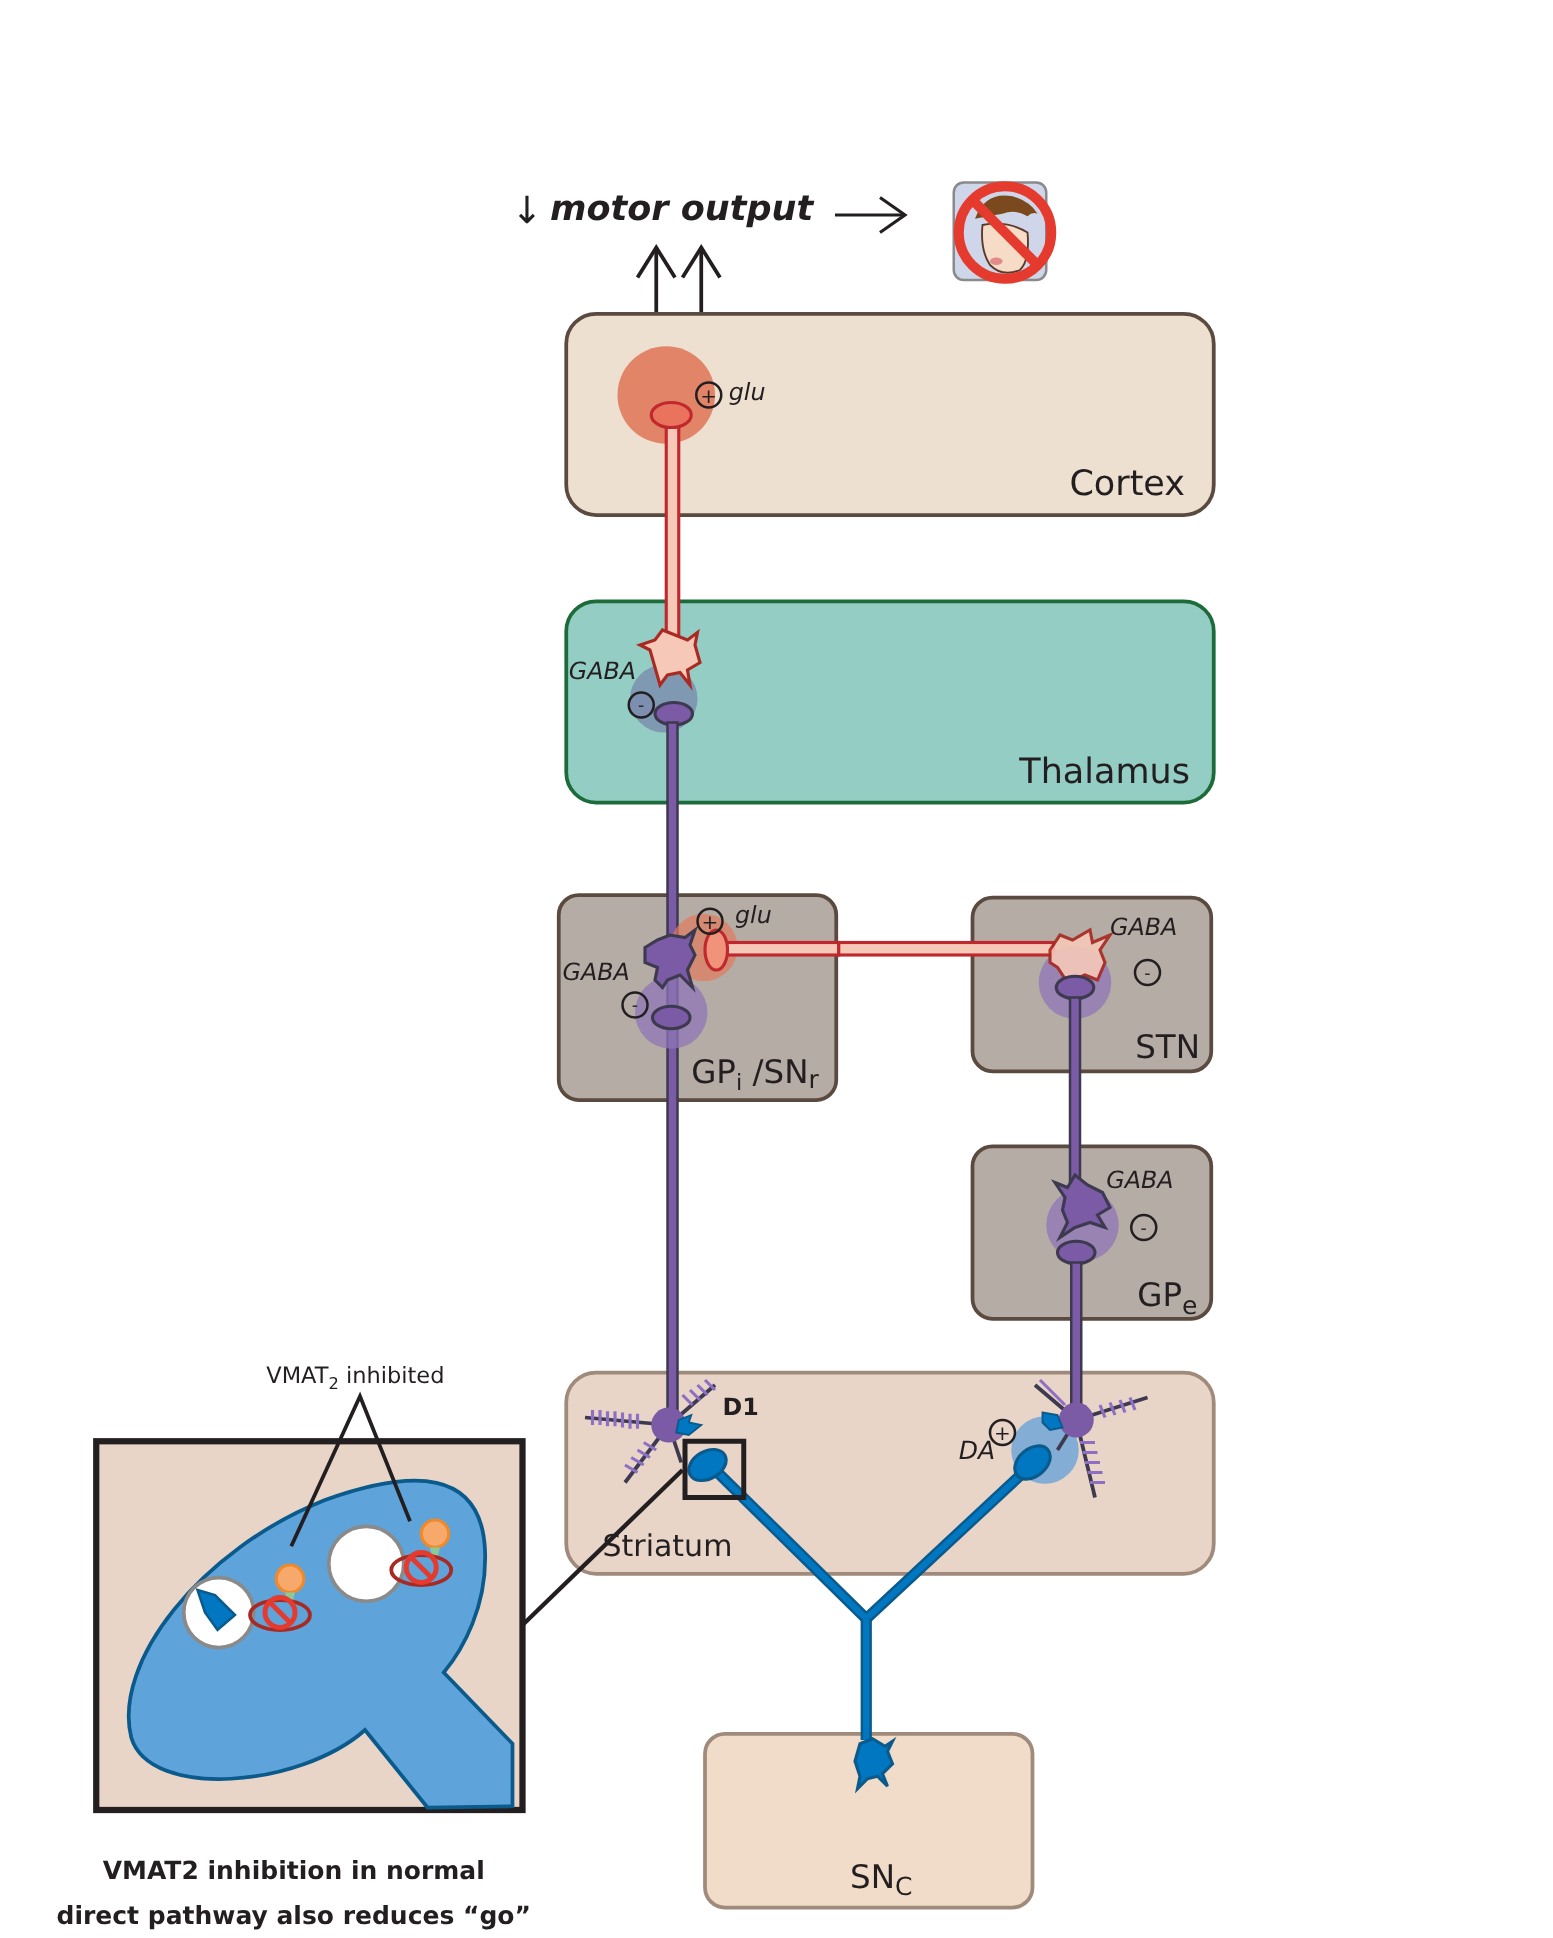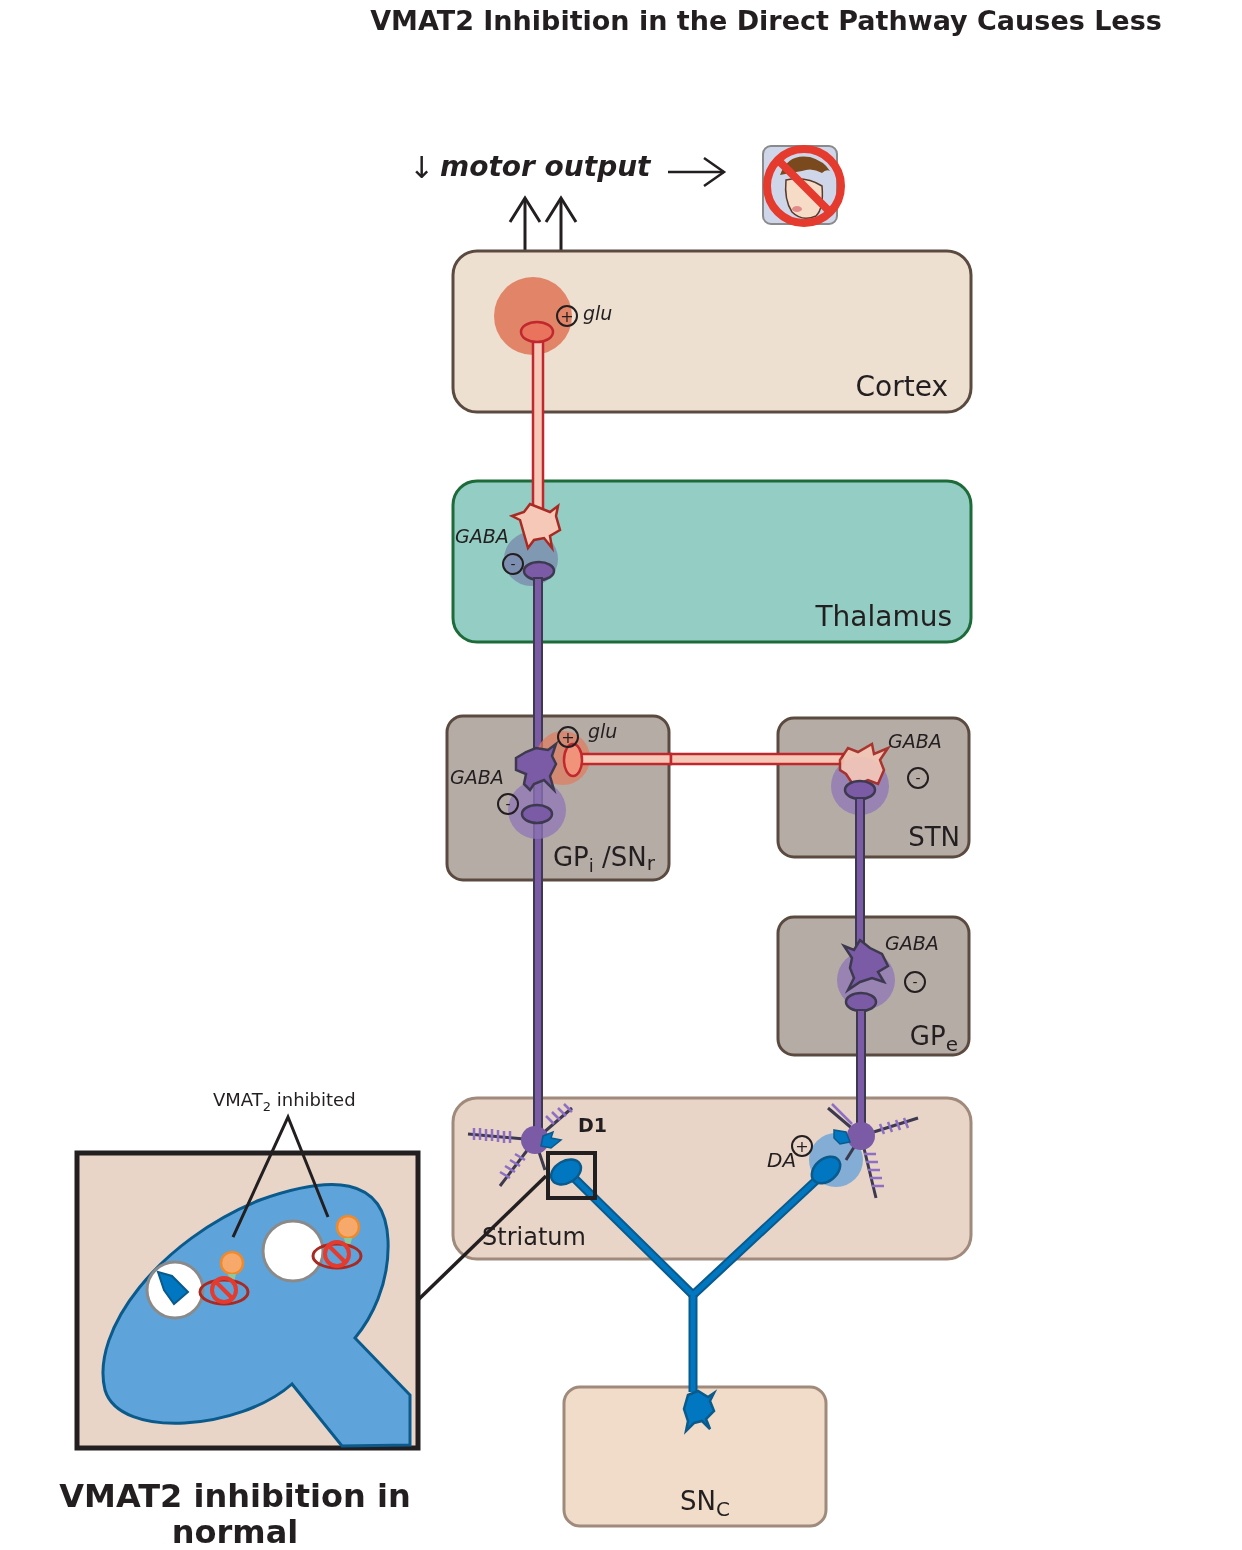--- a/index.html
+++ b/index.html
@@ -1,27 +1,26 @@
 <!DOCTYPE html>
 <html><head>
 <meta charset="utf-8">
 <style>
   html, body { margin:0; padding:0; background:#ffffff; }
   body { width:1242px; height:1550px; position:relative; overflow:hidden; font-family:"Liberation Sans", sans-serif; }
   .title { position:absolute; left:290px; top:2px; width:952px; text-align:center; font-family:"DejaVu Sans", sans-serif; font-weight:bold; font-size:27px; line-height:38px; color:#231f20; }
-  .caption { position:absolute; left:0; top:1478px; width:470px; text-align:center; font-family:"DejaVu Sans", sans-serif; font-weight:bold; font-size:32px; line-height:36px; color:#231f20; }
+  .caption { position:absolute; left:0; top:1478px; width:470px; text-align:center; font-family:"DejaVu Sans", sans-serif; font-weight:bold; font-size:20px; line-height:36px; color:#231f20; }
   svg { position:absolute; left:0; top:0; }
   .lbl { font-family:"DejaVu Sans", sans-serif; fill:#231f20; }
   .it { font-style:italic; }
 </style>
 </head>
 <body>
 
 <div class="title">
-  <div>VMAT2 Inhibition in the Direct Pathway Causes Less</div>
 </div>
 
 <svg width="1242" height="1550" viewBox="0 0 1242 1550">
   <defs>
     <marker id="hd" markerWidth="10" markerHeight="10" refX="5" refY="5" orient="auto">
         <path d="M0,0 L5,5 L0,10" fill="none" stroke="#231f20" stroke-width="1.5"></path>
       </marker>
   </defs>
 
   <g>
@@ -233,13 +232,14 @@
     </g>
     <g>
       <text x="213" y="1106" class="lbl" font-size="18"><tspan>VMAT</tspan><tspan font-size="13" dy="5">2</tspan><tspan dy="-5"> inhibited</tspan></text>
       <polyline points="233,1237 288,1117 328,1217" fill="none" stroke="#231f20" stroke-width="3"></polyline>
     </g>
   </g>
 </svg>
 
 <div class="caption">
   <div>VMAT2 inhibition in normal</div>
+  <div>direct pathway also reduces “go”</div>
 </div>
 
 </body></html>

